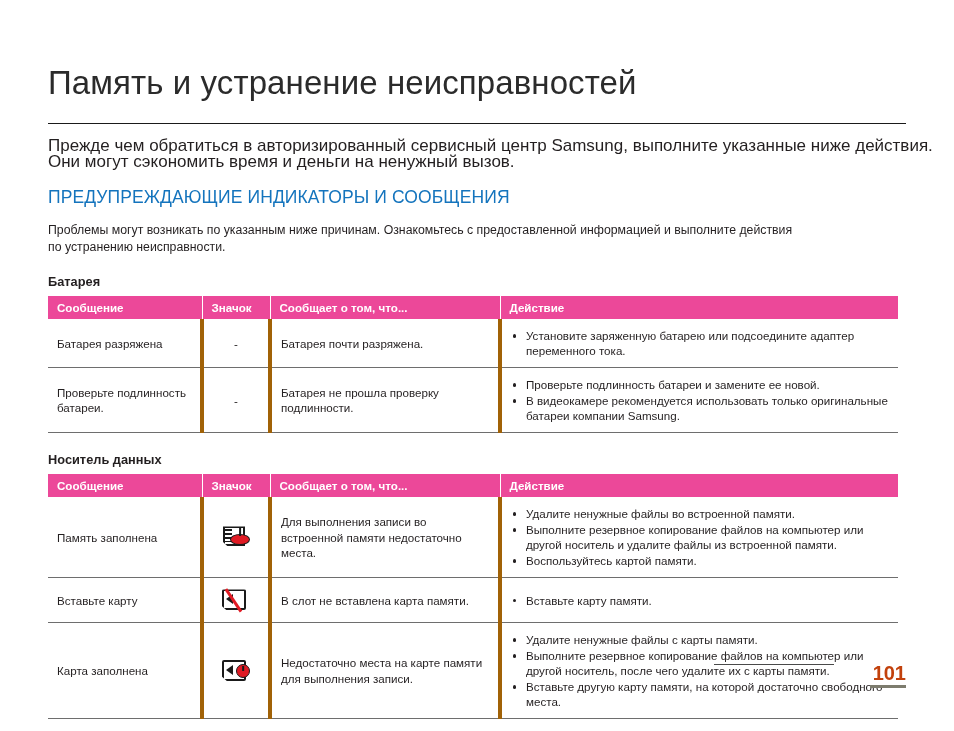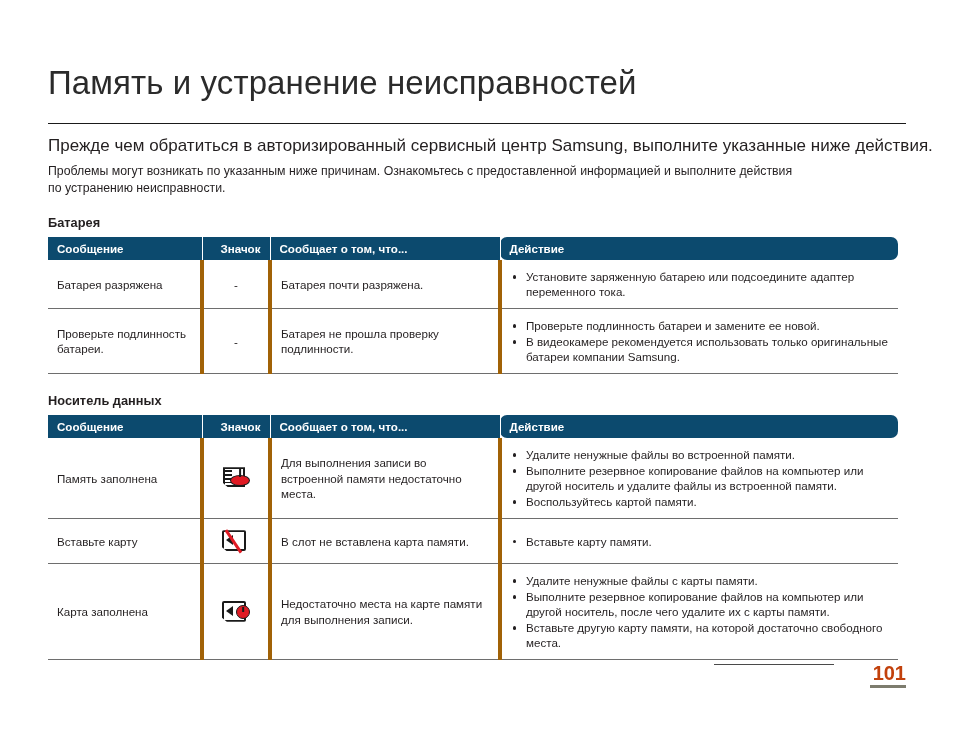--- a/index.html
+++ b/index.html
@@ -76,32 +76,32 @@
   }
 
   
   table.msg-table {
     width: 850px;
     border-collapse: collapse;
     table-layout: fixed;
     font-size: 11.6px;
   }
   table.msg-table thead th {
-    background: #0c4a6e;
+    background: #ec4899;
     color: #ffffff;
     font-weight: bold;
     font-size: 11.6px;
     text-align: left;
     padding: 5px 9px 5px 9px;
     border-right: 1.5px solid #ffffff;
     vertical-align: middle;
     height: 12px;
   }
-  table.msg-table thead th:last-child { border-right: none; border-radius: 7px; }
-  table.msg-table thead th.c-icon { text-align: right; }
+  table.msg-table thead th:last-child { border-right: none; }
+  table.msg-table thead th.c-icon { text-align: left; }
 
   table.msg-table tbody td {
     border-bottom: 1px solid #6e6e6e;
     border-right: 4px solid #a16207;
     padding: 9px 10px 9px 9px;
     vertical-align: middle;
     color: #231f20;
     line-height: 15.5px;
   }
   table.msg-table tbody td:last-child { border-right: none; }
@@ -265,22 +265,24 @@
 </head>
 <body>
 
 <div class="page">
 
   <h1 class="page-title">Память и устранение неисправностей</h1>
   <div class="title-rule"></div>
 
   <div class="intro">
     <div>Прежде чем обратиться в авторизированный сервисный центр Samsung, выполните указанные ниже действия.</div>
+    <div>Они могут сэкономить время и деньги на ненужный вызов.</div>
   </div>
 
+  <h2 class="section-heading">ПРЕДУПРЕЖДАЮЩИЕ ИНДИКАТОРЫ И СООБЩЕНИЯ</h2>
 
   <div class="section-intro">
     <div>Проблемы могут возникать по указанным ниже причинам. Ознакомьтесь с предоставленной информацией и выполните действия</div>
     <div>по устранению неисправности.</div>
   </div>
 
   <h3 class="sub-heading">Батарея</h3>
 
   <table class="msg-table">
     <colgroup>

